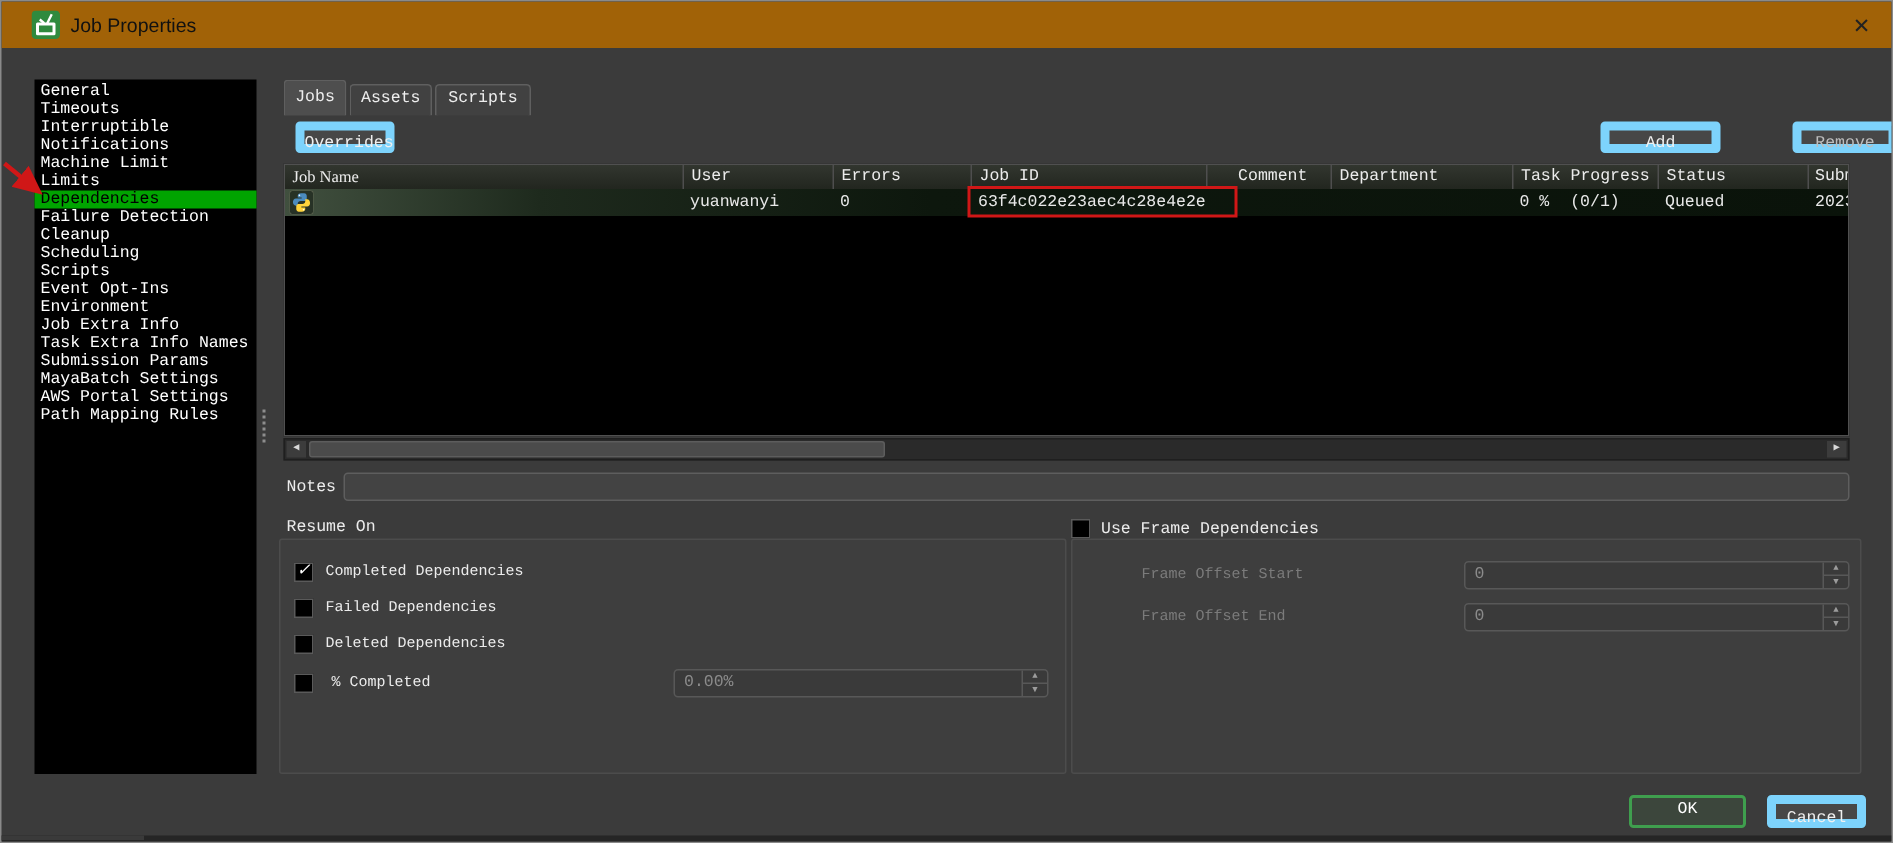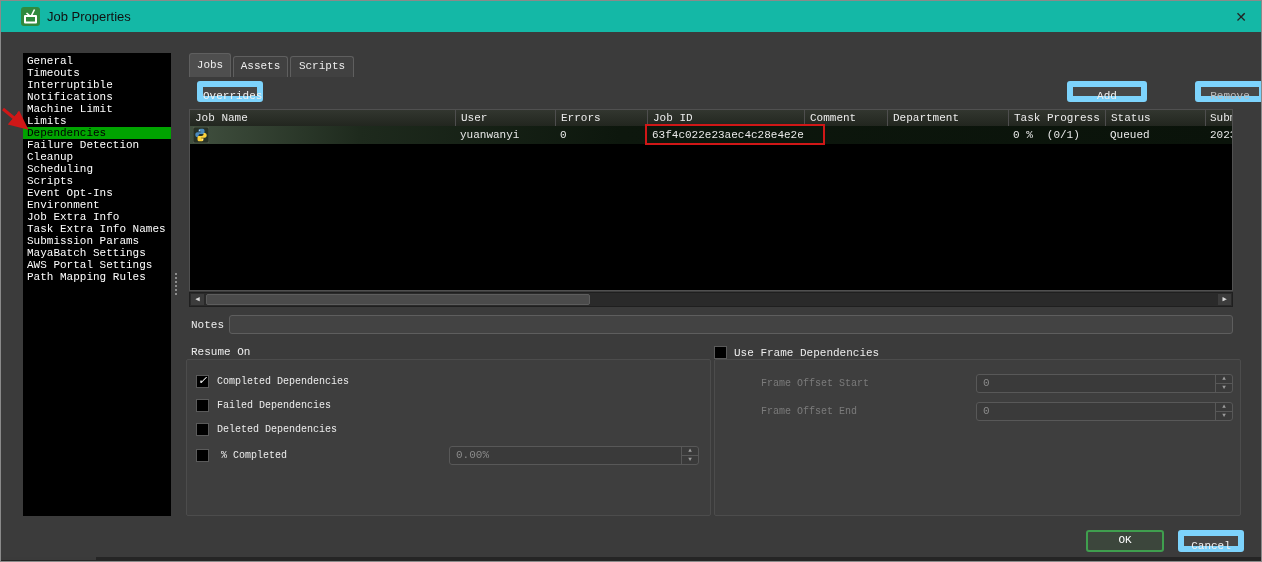--- a/index.html
+++ b/index.html
@@ -1,19 +1,19 @@
 <!DOCTYPE html>
 <html><head>
 <meta charset="utf-8">
 <style>
   html,body{margin:0;padding:0;background:#1e1e1e;}
   .window{position:relative;width:1262px;height:562px;background:#3b3b3b;overflow:hidden;
           font-family:"Liberation Mono","DejaVu Sans Mono",monospace;border:1px solid #8a8a8a;box-sizing:border-box;}
   
-  .titlebar{position:absolute;left:0;top:0;width:100%;height:31px;background:#14b8a6;}
+  .titlebar{position:absolute;left:0;top:0;width:100%;height:31px;background:#a16207;}
   .app-icon{position:absolute;left:20px;top:6px;width:19px;height:19px;}
   .win-title{position:absolute;left:46px;top:8px;font-family:"Liberation Sans",sans-serif;font-size:13px;color:#111;}
   .close-btn{position:absolute;right:9px;top:6px;width:22px;height:20px;text-align:center;line-height:20px;
              font-family:"Liberation Sans",sans-serif;font-size:14px;color:#222;cursor:default;}
   
   .sidebar{position:absolute;left:22px;top:52px;width:148px;height:463px;background:#000000;padding-top:2px;box-sizing:border-box;}
   .side-item{height:12px;line-height:12px;font-size:11px;color:#fff;padding-left:4px;white-space:nowrap;}
   .side-item.selected{background:#00a400;color:#000;}
   .splitter{position:absolute;left:172px;top:272px;width:6px;height:28px;display:flex;flex-direction:column;gap:2px;align-items:center;}
   .splitter i{width:2px;height:2px;background:#8d8d8d;display:block;}
@@ -31,22 +31,22 @@
   #btn-add{left:1066px;top:80px;width:80px;height:21px;line-height:19px;}
   #btn-remove{left:1158px;top:80px;width:70px;height:21px;line-height:19px;color:#bdbdbd;margin-left:36px;}
   #btn-ok{left:1085px;top:529px;width:78px;height:22px;line-height:17px;border:2px solid #3f9e4e;background:#3c463c;color:#fff;}
   #btn-cancel{left:1177px;top:529px;width:66px;height:22px;line-height:20px;}
   
   .jobs-table{position:absolute;left:188px;top:108px;width:1044px;height:182px;background:#000;
               border:1px solid #505050;box-sizing:border-box;}
   .thead{display:flex;height:16px;background:linear-gradient(#32362f,#22261f);}
   .th{box-sizing:border-box;font-size:11px;line-height:16px;color:#ececec;padding-left:5px;
       border-left:1px solid #4e4e4e;overflow:hidden;white-space:nowrap;}
-  .th:first-child{border-left:none;}
-  .w0{width:265px;}.w1{width:100px;}.w2{width:92px;}.w3{width:157px;}.w4{width:83px;}
+  .th:first-child{border-left:none;font-family:Liberation Serif, serif;}
+  .w0{width:265px;}.w1{width:100px;}.w2{width:92px;}.w3{width:157px;}.w4{width:83px;text-align:center;}
   .w5{width:121px;}.w6{width:97px;}.w7{width:100px;}.w8{flex:1;padding-left:4px;}
   .trow{display:flex;height:18px;line-height:18px;font-size:11px;color:#e8e8e8;
         background:linear-gradient(90deg,#41503f 0px,#1e2a1d 170px,#0d170d 430px,#0a130a 100%);}
   .td{box-sizing:border-box;padding-left:5px;white-space:nowrap;overflow:hidden;}
   .td.name{display:flex;align-items:center;gap:4px;padding-left:3px;}
   .py-tile{width:16px;height:16px;flex:0 0 16px;}
   .tp-count{margin-left:14px;}
   
   .hscroll{position:absolute;left:188px;top:291px;width:1044px;height:15px;background:#2a2a2a;
            border:1px solid #1f1f1f;box-sizing:border-box;}

